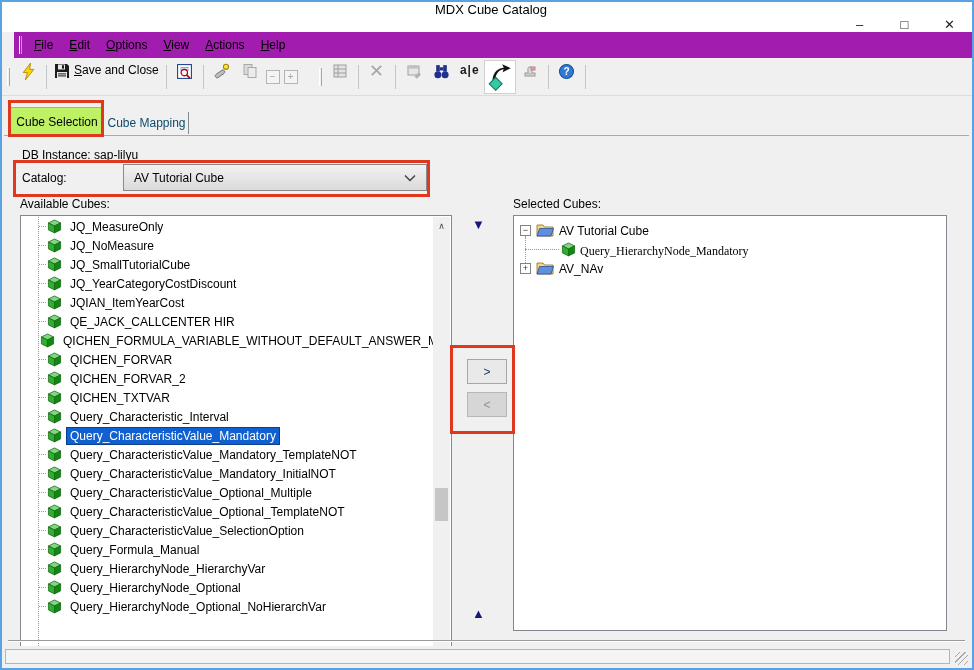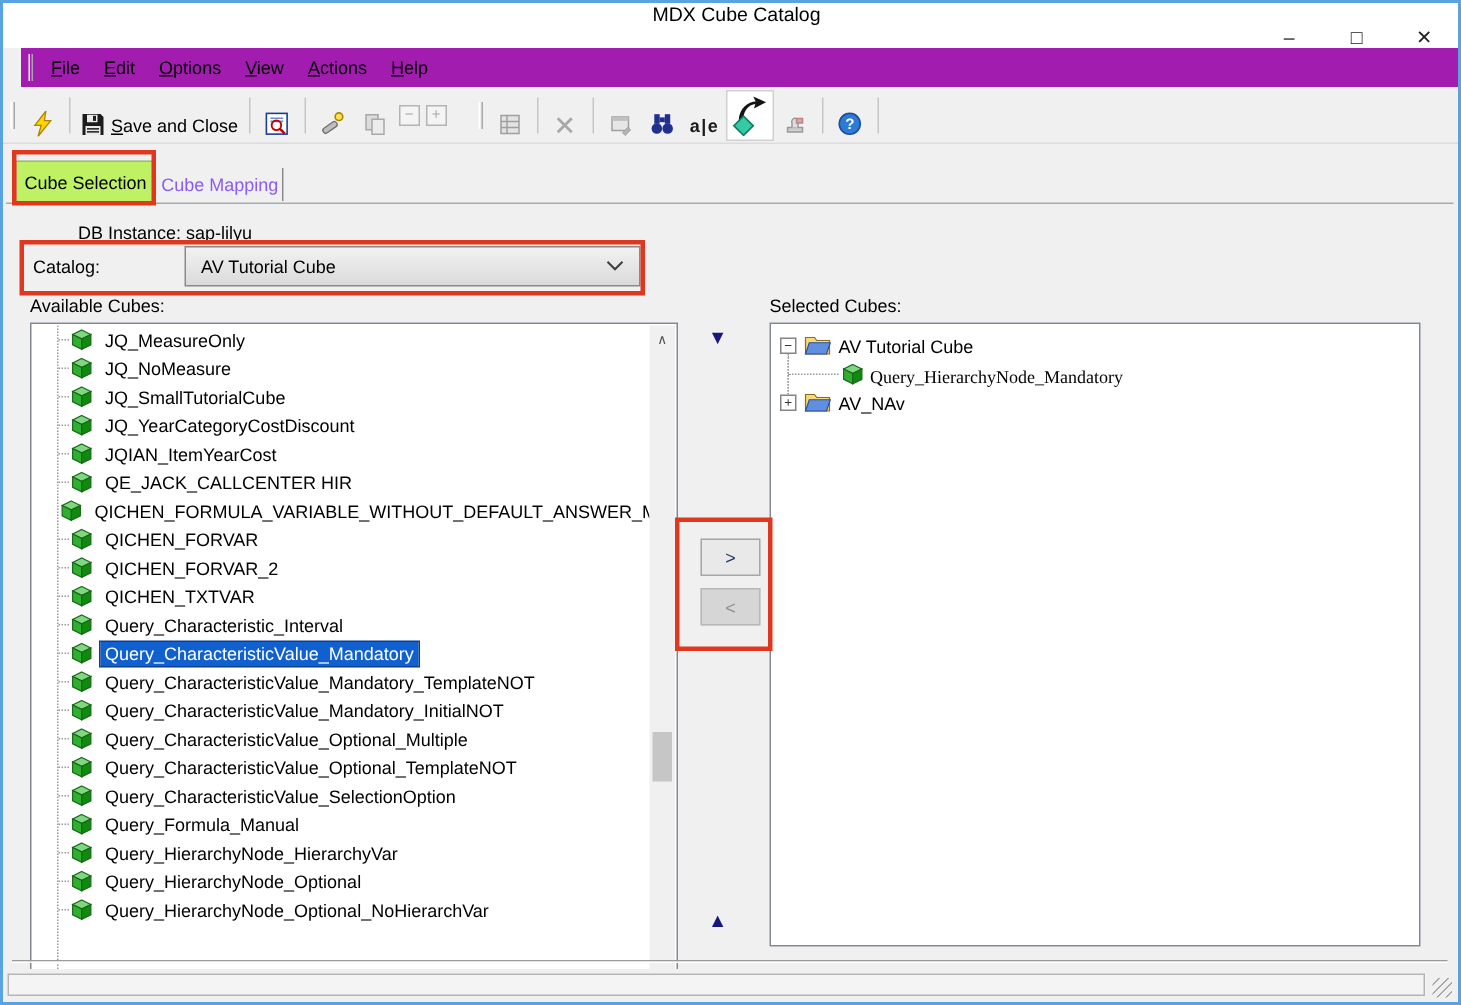--- a/index.html
+++ b/index.html
@@ -16,33 +16,33 @@
   .win-btn { width:45px; height:100%; display:flex; align-items:center; justify-content:center; font-size:13px; color:#222; }
 
   
   .menubar { position:absolute; left:2px; top:32px; right:2px; height:26px; background:#a21caf; display:flex; align-items:center;margin-left:12px; }
   .grip { width:3px; height:18px; border-left:1px solid #fff; border-right:1px solid #a8a8a8; margin:0 4px 0 5px; }
   .menu-item { padding:0 8px; line-height:24px; }
   .menu-item u { text-decoration:underline; }
 
   
   .toolbar { position:absolute; left:2px; top:58px; right:2px; height:38px; background:#f0f0f0; border-bottom:1px solid #dcdcdc; display:flex; align-items:center; }
-  .tb-btn { height:28px; min-width:28px; display:flex; align-items:flex-end; justify-content:center; padding:0 3px; }
+  .tb-btn { height:28px; min-width:28px; display:flex; align-items:flex-start; justify-content:center; padding:0 3px; }
   .tb-btn svg { display:block; }
   .tb-sep { width:1px; height:24px; background:#c6c6c6; margin:0 4px; }
   .tb-label { margin-left:4px; white-space:nowrap; }
   .tb-small-box { width:14px; height:14px; border:1px solid #b4b4b4; color:#a8a8a8; font-size:10px; line-height:12px; text-align:center; margin:0 2px; background:#f4f4f4; }
   .rename-glyph { font-size:12px; font-weight:bold; color:#1a1a1a; letter-spacing:1px; }
   .tb-big { height:34px; width:32px; background:#fff; border:1px solid #d0d0d0; display:flex; align-items:center; justify-content:center; }
 
   
   .tab-baseline { position:absolute; left:4px; top:135px; width:965px; height:1px; background:#a9a9a9; }
   .tab-active { position:absolute; left:10px; top:107px; width:94px; height:29px; background:#bef264;
                 border:1px solid #a9a9a9; border-bottom:none; display:flex; align-items:center; justify-content:center; z-index:5; }
-  .tab-inactive { position:absolute; left:107px; top:111px; width:79px; height:24px; display:flex; align-items:center; justify-content:center; color:#8b5cf6; }
+  .tab-inactive { position:absolute; left:107px; top:111px; width:79px; height:24px; display:flex; align-items:center; justify-content:center; color:#0c4a6e; }
   .tab-divider { position:absolute; left:188px; top:112px; width:1px; height:22px; background:#8a8a8a; }
 
   
   .lbl { position:absolute; white-space:nowrap; }
   .combo { position:absolute; left:123px; top:164px; width:304px; height:27px; border:1px solid #8a8a8a;
            background:linear-gradient(#f2f2f2,#dadada); display:flex; align-items:center; }
   .combo-value { margin-left:10px; }
   .combo-arrow { margin-left:auto; margin-right:10px; color:#404040; font-size:11px; }
 
   
@@ -237,21 +237,21 @@
 
   <div class="tab-baseline"></div>
   <div class="tab-active">
     <span>Cube Selection</span>
   </div>
   <div class="tab-inactive">
     <span>Cube Mapping</span>
   </div>
   <div class="tab-divider"></div>
 
-  <div class="lbl" style="left:22px; top:148px;margin-left:30px;">DB Instance: sap-lilyu</div>
+  <div class="lbl" style="left:22px; top:148px;">DB Instance: sap-lilyu</div>
   <div class="lbl" style="left:22px; top:171px;">Catalog:</div>
 
   <div class="combo">
     <span class="combo-value">AV Tutorial Cube</span>
     <span class="combo-arrow">
       <svg width="12" height="8" viewBox="0 0 12 8">
           <polyline points="1,1.5 6,6.5 11,1.5" fill="none" stroke="#404040" stroke-width="1.4"></polyline>
         </svg>
     </span>
   </div>

